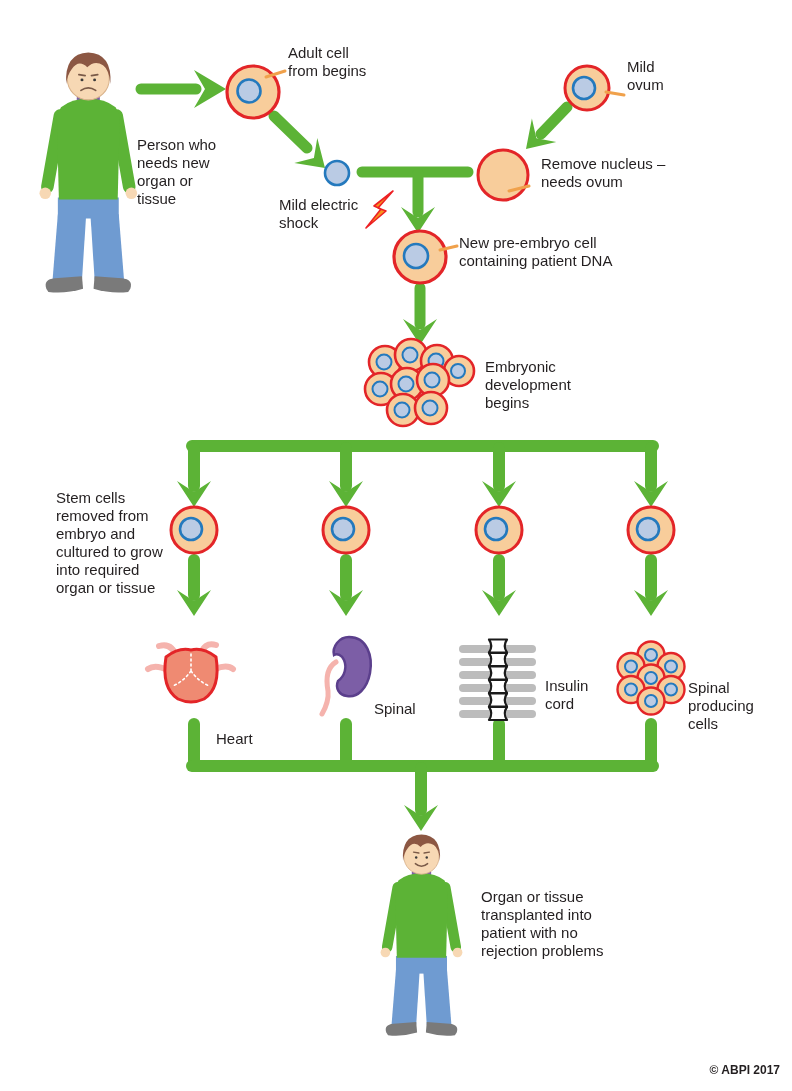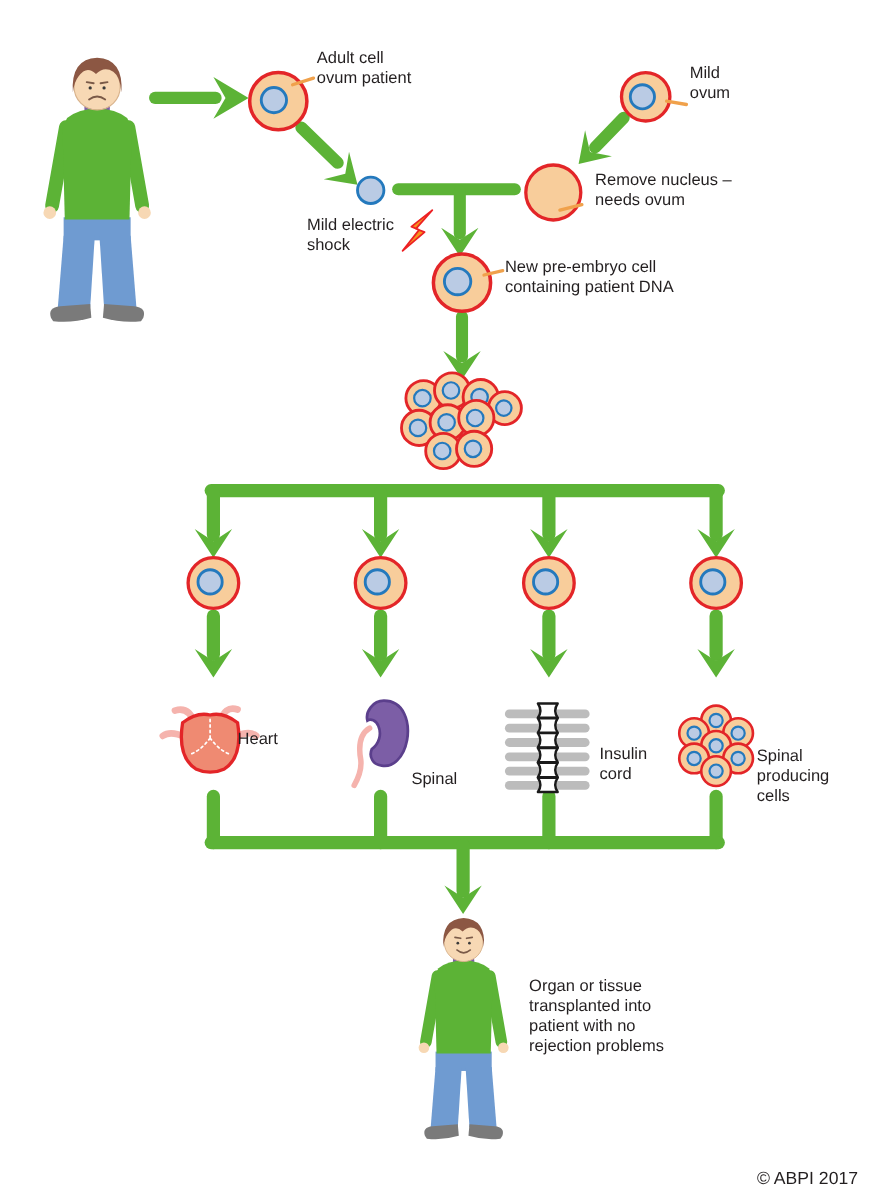--- a/index.html
+++ b/index.html
@@ -1,21 +1,21 @@
 <!DOCTYPE html>
 <html style="--c-green: #5cb336; --c-red: #e32528; --c-cell_fill: #f8cd9b; --c-nucleus_fill: #bacbe4; --c-nucleus_stroke: #2479bd; --c-tick_orange: #f0a14b; --c-bolt_fill: #f7941d; --c-bolt_stroke: #ed2024; --c-purple: #7c5ea6; --c-purple_dark: #5b3f8c; --c-pink: #f5b3ad; --c-heart_fill: #ef8a72; --c-gray: #bcbcbc; --c-jeans: #6f9bd1; --c-skin: #f7d8b4; --c-hair: #8c5743; --c-shoe: #7a7a7a; --c-collar: #7d5fa8; --c-text: #231f20;"><head>
 <meta charset="utf-8">
 <style>
   html,body{margin:0;padding:0;background:#fff;}
   #stage{position:relative;width:792px;height:1091px;background:#fff;overflow:hidden;
          font-family:"Liberation Sans",sans-serif;}
   svg{position:absolute;left:0;top:0;}
   .lbl{position:absolute;font-size:15px;line-height:18px;color:var(--c-text,#231f20);
        white-space:pre-line;}
-  .credit{position:absolute;font-size:16px;font-weight:normal;color:var(--c-text,#231f20);}
+  .credit{position:absolute;font-size:12px;font-weight:bold;color:var(--c-text,#231f20);}
   
   .stem{stroke:var(--c-green,#5cb336);stroke-linecap:round;fill:none;}
   .head{fill:var(--c-green,#5cb336);stroke:none;}
   .cell{fill:var(--c-cell_fill,#f8cd9b);stroke:var(--c-red,#e32528);}
   .nuc{fill:var(--c-nucleus_fill,#bacbe4);stroke:var(--c-nucleus_stroke,#2479bd);}
   .tick{stroke:var(--c-tick_orange,#f0a14b);stroke-width:3;stroke-linecap:round;}
   .skin{fill:var(--c-skin,#f7d8b4);}
   .hair{fill:var(--c-hair,#8c5743);}
   .sweater{fill:var(--c-green,#5cb336);}
   .armline{stroke:var(--c-green,#5cb336);stroke-width:12;stroke-linecap:round;fill:none;}
@@ -226,31 +226,44 @@
         <circle class="nuc" cx="651" cy="678" r="6" stroke-width="2"></circle>
     <circle class="cell" cx="631" cy="689.5" r="13.5" stroke-width="2.4"></circle>
         <circle class="nuc" cx="631" cy="689.5" r="6" stroke-width="2"></circle>
     <circle class="cell" cx="671" cy="689.5" r="13.5" stroke-width="2.4"></circle>
         <circle class="nuc" cx="671" cy="689.5" r="6" stroke-width="2"></circle>
     <circle class="cell" cx="651" cy="701" r="13.5" stroke-width="2.4"></circle>
         <circle class="nuc" cx="651" cy="701" r="6" stroke-width="2"></circle>
   </g>
 </svg>
 
+  <div class="lbl" style="left:137px;top:136px;width:110px">Person who
+needs new
+organ or
+tissue</div>
   <div class="lbl" style="left:288px;top:44px;width:120px">Adult cell
-ovum patient</div>
+from begins</div>
   <div class="lbl" style="left:627px;top:58px;width:90px">Mild
 ovum</div>
   <div class="lbl" style="left:541px;top:155px;width:160px">Remove nucleus –
 needs ovum</div>
   <div class="lbl" style="left:459px;top:234px;width:190px">New pre-embryo cell
 containing patient DNA</div>
   <div class="lbl" style="left:279px;top:196px;width:110px">Mild electric
 shock</div>
-  <div class="lbl" style="left:216px;top:663px">Heart</div>
+  <div class="lbl" style="left:485px;top:358px;width:120px">Embryonic
+development
+begins</div>
+  <div class="lbl" style="left:56px;top:489px;width:130px">Stem cells
+removed from
+embryo and
+cultured to grow
+into required
+organ or tissue</div>
+  <div class="lbl" style="left:216px;top:730px">Heart</div>
   <div class="lbl" style="left:374px;top:700px">Spinal</div>
   <div class="lbl" style="left:545px;top:677px;width:70px">Insulin
 cord</div>
   <div class="lbl" style="left:688px;top:679px;width:90px">Spinal
 producing
 cells</div>
   <div class="lbl" style="left:481px;top:888px;width:170px">Organ or tissue
 transplanted into
 patient with no
 rejection problems</div>

